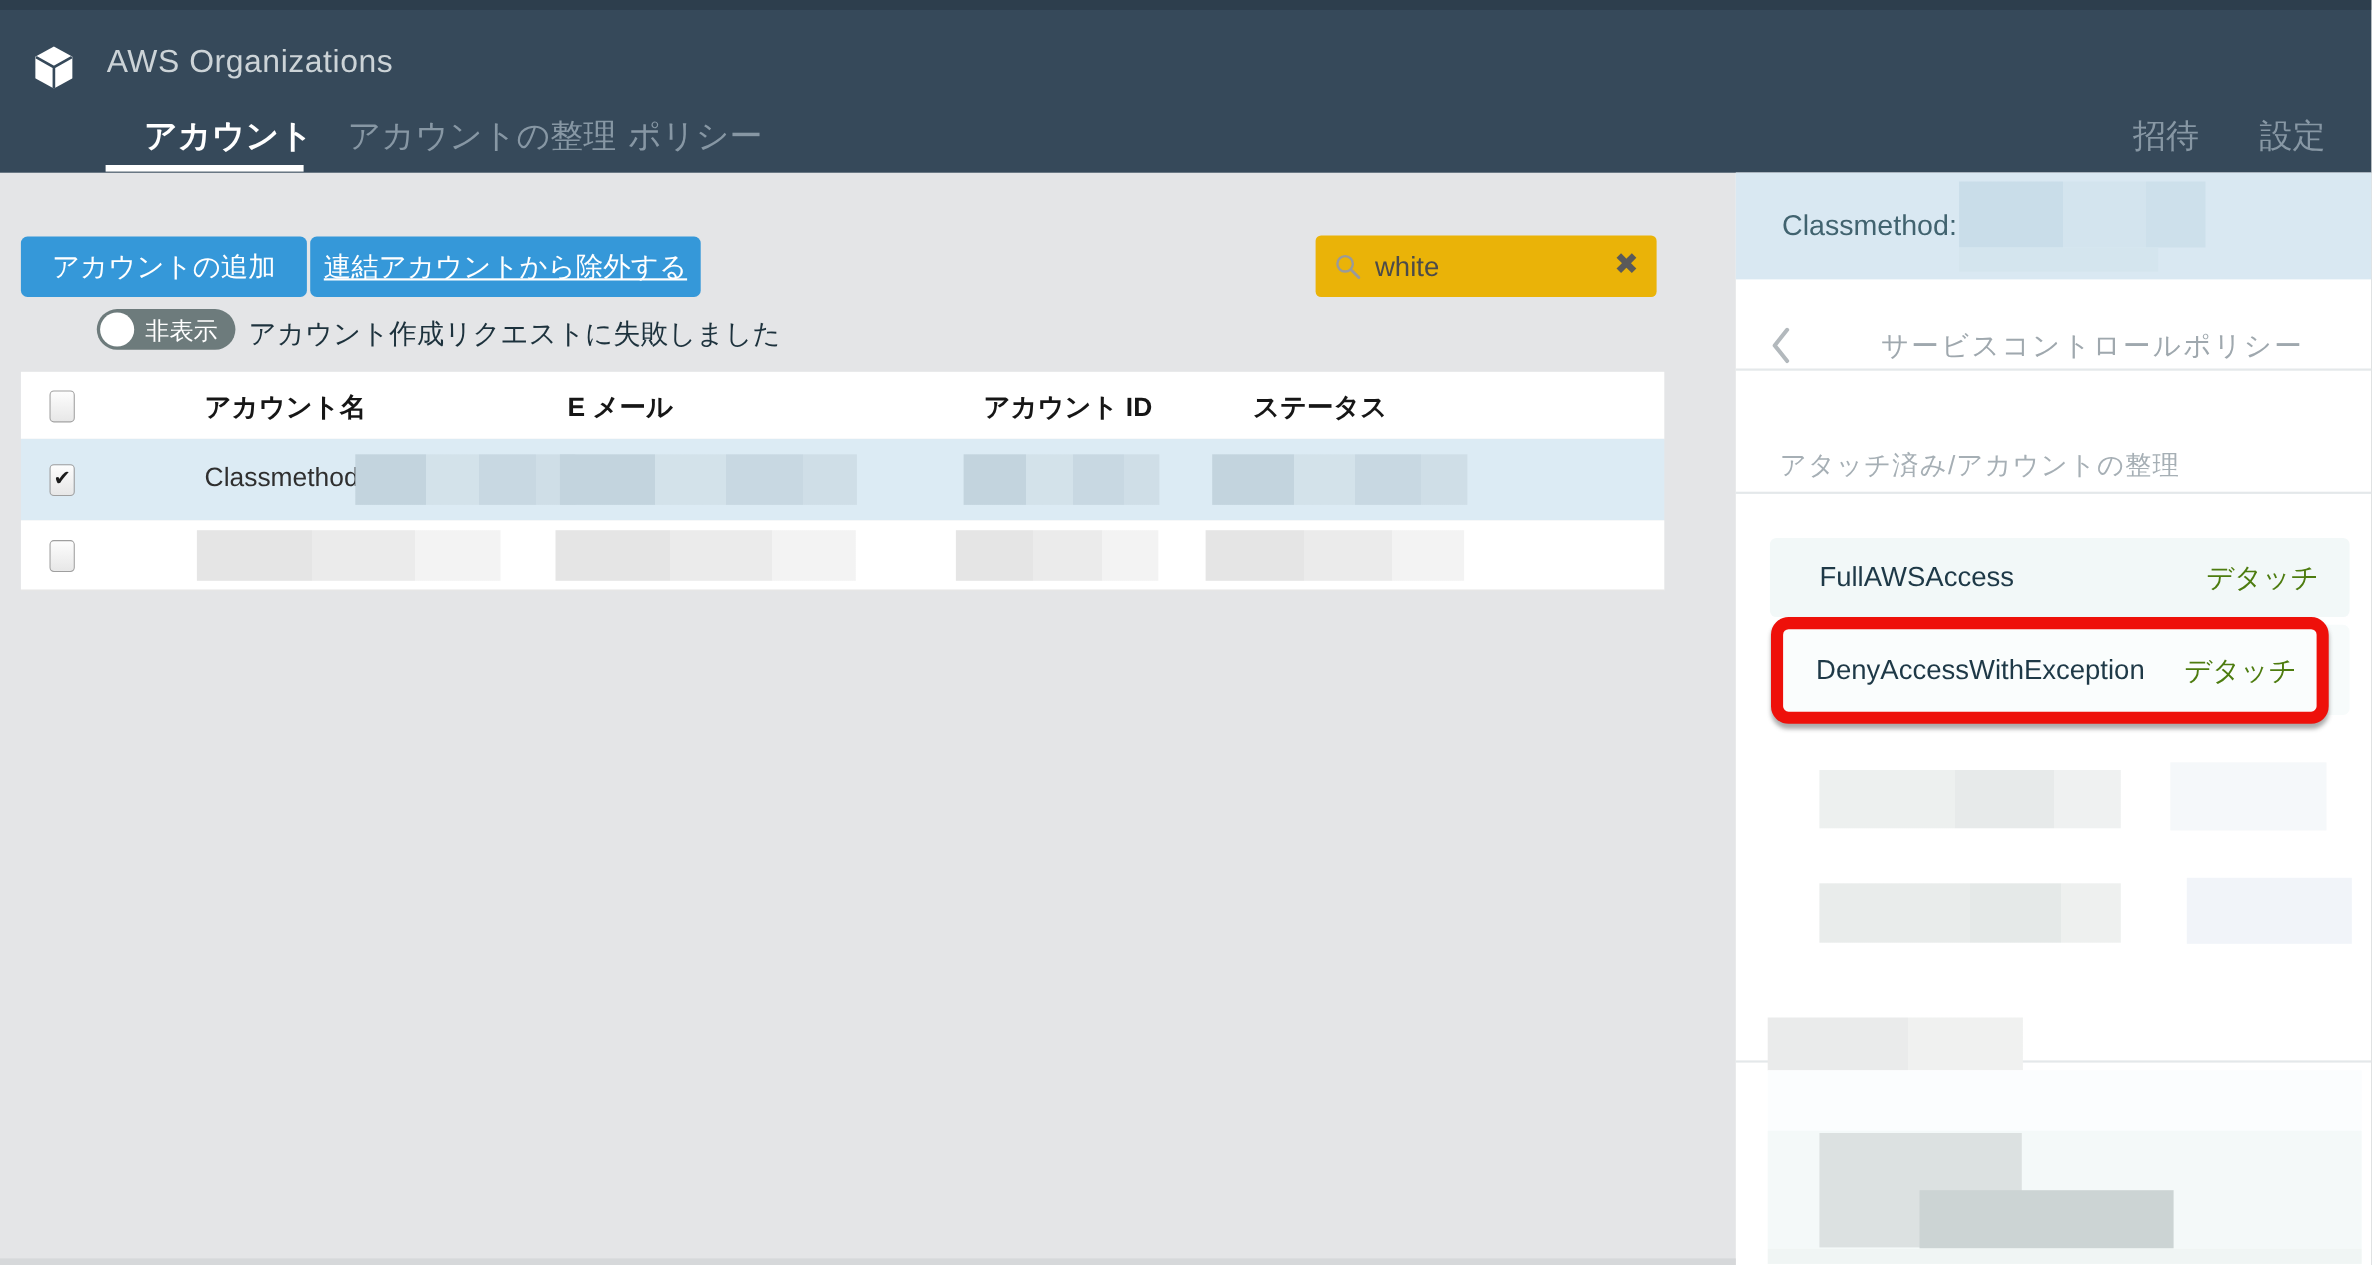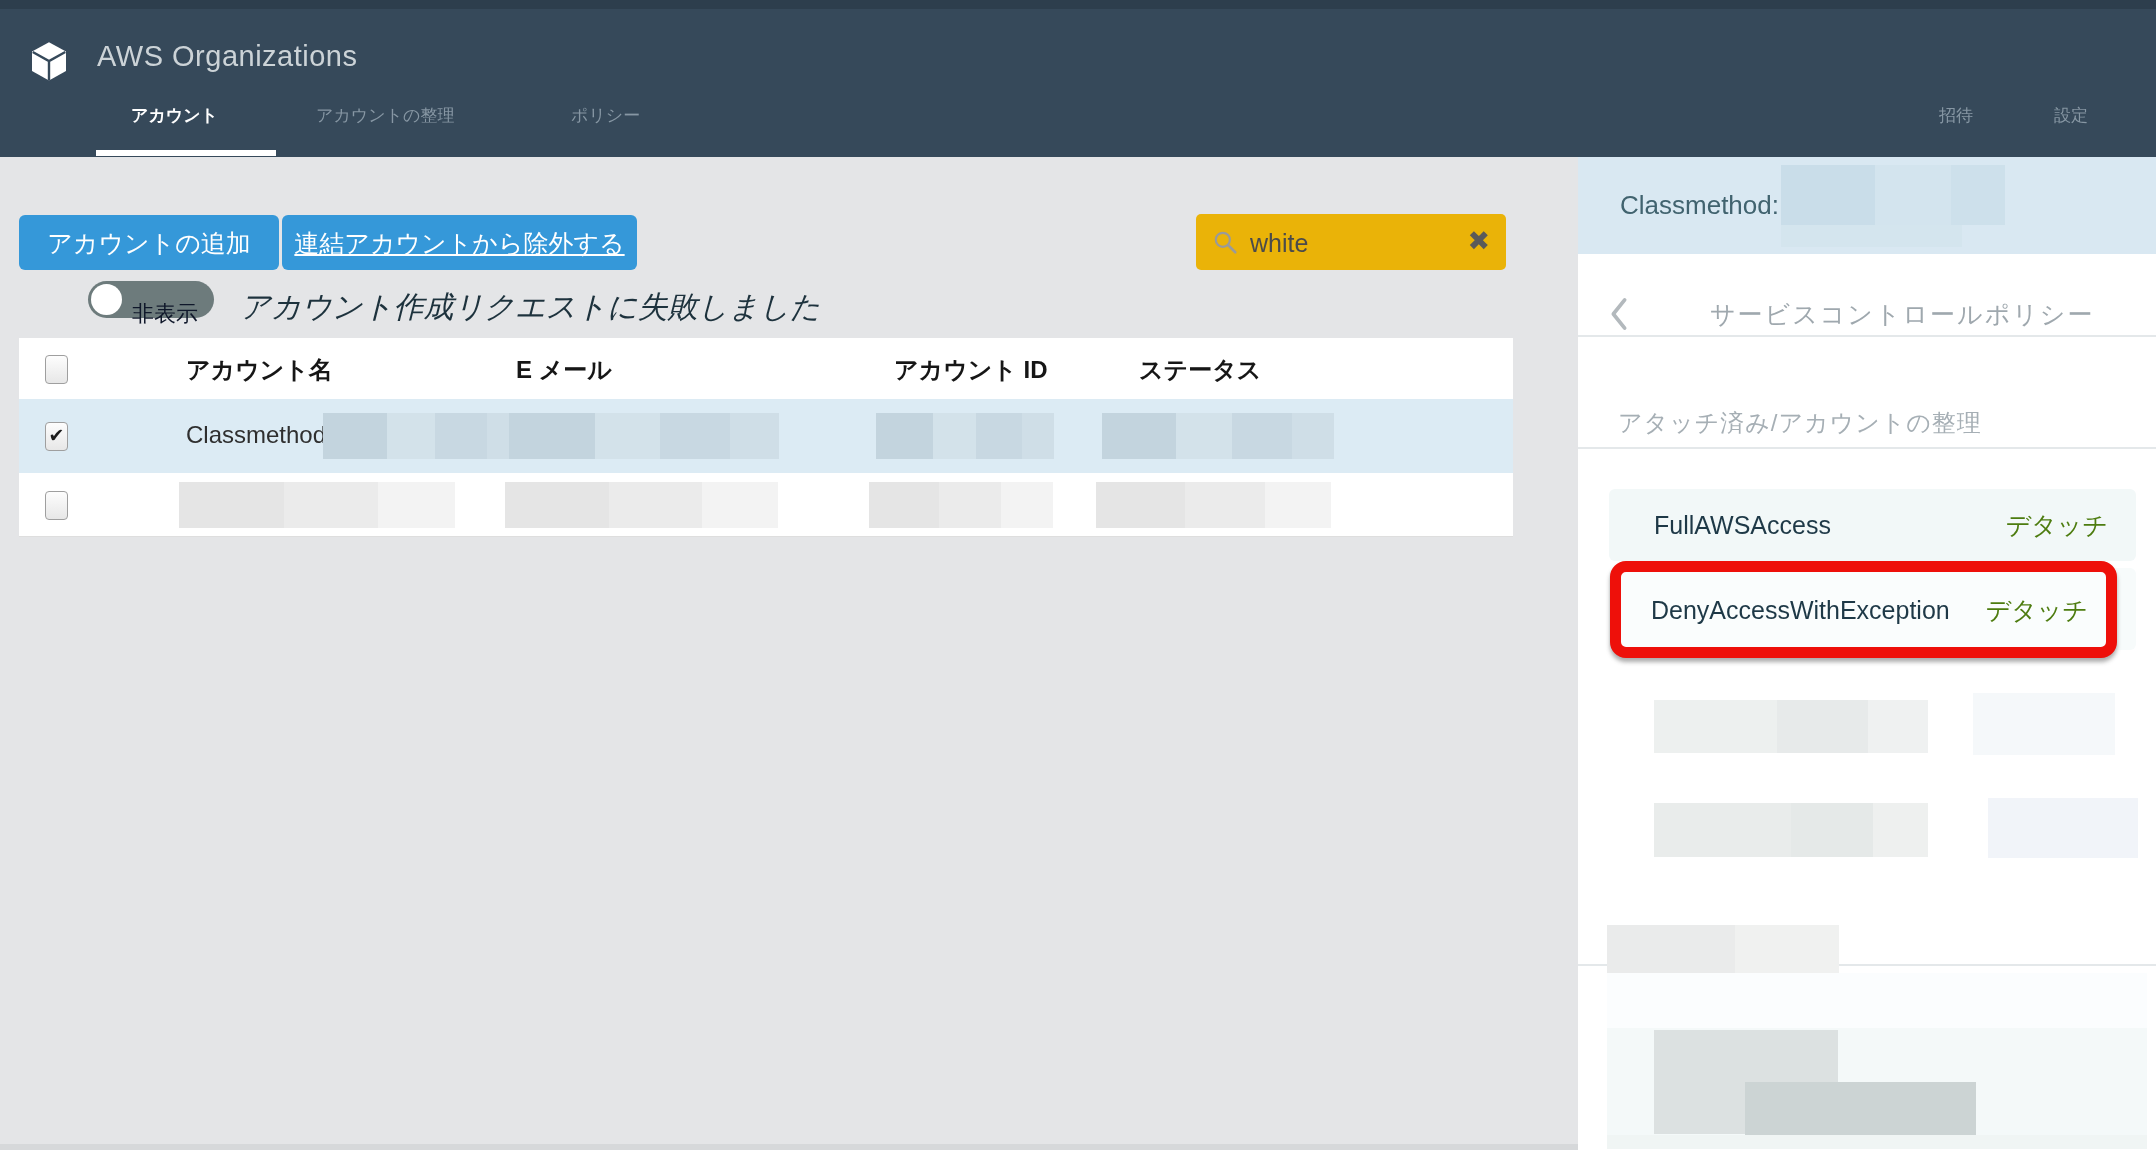--- a/index.html
+++ b/index.html
@@ -9,40 +9,40 @@
     font-family:"Liberation Sans","DejaVu Sans",sans-serif;
     -webkit-font-smoothing:antialiased;
   }
   .abs{position:absolute;}
 
   
   .topbar{left:0;top:0;width:2156px;height:157px;background:#36495a;}
   .topbar-topstrip{left:0;top:0;width:2156px;height:9px;background:#2d3e4d;}
   .logo{left:32px;top:40px;width:34px;height:44px;}
   .app-title{left:97px;top:40px;font-size:29px;color:#ccd3d7;letter-spacing:.5px;}
-  .tab{top:104px;font-size:17px;color:#8797a4;cursor:pointer;white-space:nowrap;font-family:Liberation Mono, monospace;}
+  .tab{top:104px;font-size:30px;color:#8797a4;cursor:pointer;white-space:nowrap;font-family:Liberation Mono, monospace;}
   .tab.active{color:#ffffff;font-weight:bold;}
   .tab-underline{left:96px;top:150px;width:180px;height:6px;background:#ffffff;}
   .tab-accounts{left:131px;}
   .tab-organize{left:316px;}
   .tab-policies{left:571px;}
   .tab-invites{left:1939px;}
   .tab-settings{left:2054px;}
 
   
   .btn{
     height:55px;background:#3598d9;color:#fff;border:none;border-radius:6px;
     font-size:25px;font-family:inherit;cursor:pointer;line-height:55px;text-align:center;
   }
   .btn-add{left:19px;top:215px;width:260px;}
   .btn-remove{left:282px;top:215px;width:355px;text-decoration:underline;}
   .toggle{left:88px;top:281px;width:126px;height:37px;border-radius:19px;background:#6d7b7c;cursor:pointer;}
   .toggle-knob{position:absolute;left:3px;top:3px;width:31px;height:31px;border-radius:50%;background:#ffffff;}
-  .toggle-label{position:absolute;left:44px;top:18px;font-size:22px;color:#0f172a;}
-  .toggle-note{left:240px;top:287px;font-size:30px;color:#1d323d;font-style:italic;}
+  .toggle-label{position:absolute;left:44px;top:5px;font-size:22px;color:#ffffff;}
+  .toggle-note{left:226px;top:287px;font-size:25px;color:#1d323d;}
 
   
   .searchbox{left:1196px;top:214px;width:310px;height:56px;background:#eab308;border-radius:5px;}
   .search-icon{position:absolute;left:16px;top:15px;width:26px;height:26px;}
   .search-input{
     position:absolute;left:52px;top:0;width:190px;height:56px;border:none;background:transparent;
     font-size:25px;color:#4b4b4b;font-family:inherit;outline:none;
   }
   .search-clear{position:absolute;right:16px;top:11px;font-size:27px;color:#5a5a5a;cursor:pointer;}
 

